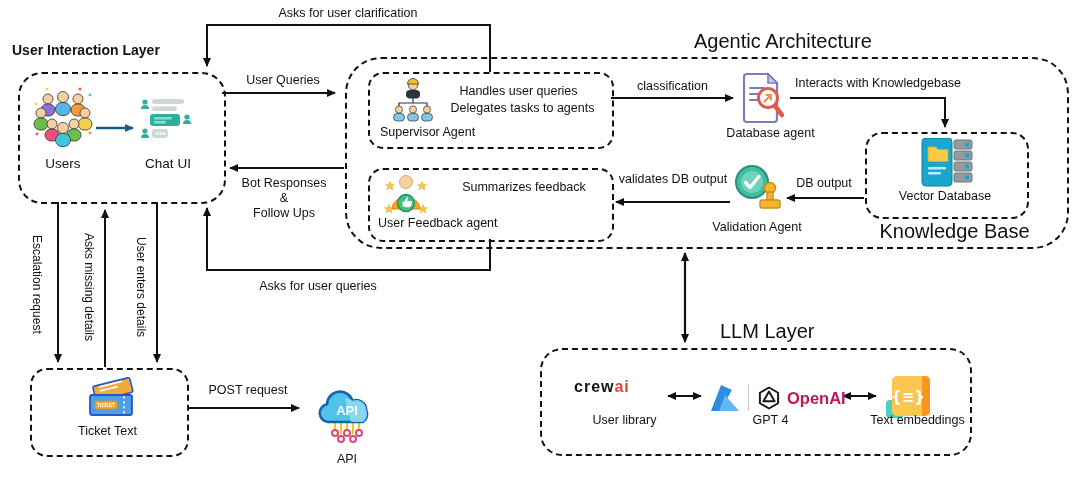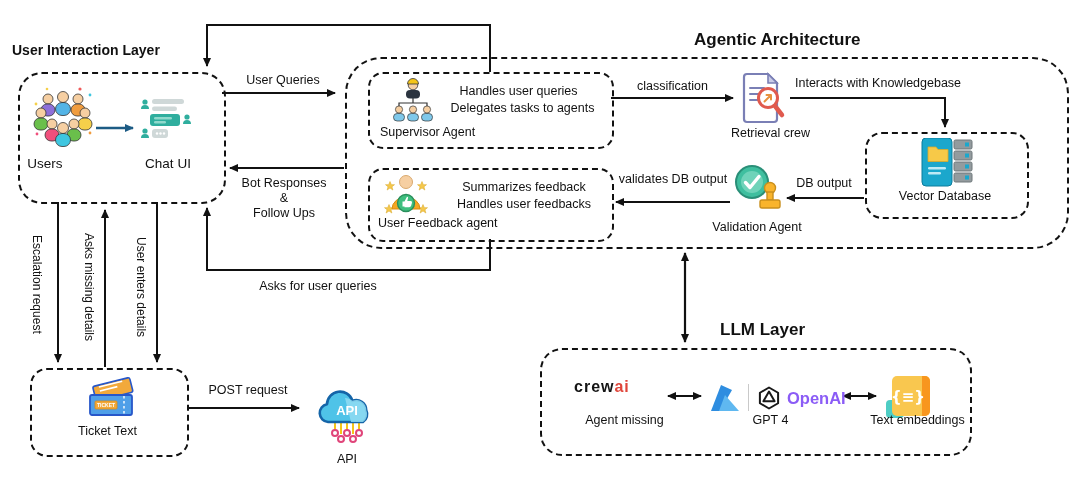--- a/index.html
+++ b/index.html
@@ -1,29 +1,29 @@
 <!DOCTYPE html>
 <html><head>
 <meta charset="utf-8">
 <style>
   html,body{margin:0;padding:0;background:#fff;}
   #canvas{position:relative;width:1081px;height:478px;background:#fff;overflow:hidden;
           font-family:"Liberation Sans","DejaVu Sans",sans-serif;color:#111;}
   .lbl{position:absolute;font-size:12.5px;line-height:1.15;white-space:nowrap;color:#111;}
   .ctr{text-align:center;}
   .title{font-size:14px;font-weight:bold;}
-  .subtitle{font-size:17px;font-weight:bold;}
+  .subtitle{font-size:20px;font-weight:normal;}
   .dbox{position:absolute;border:2px dashed #111;background:transparent;}
   .vlbl{position:absolute;writing-mode:vertical-rl;font-size:12px;text-align:center;white-space:nowrap;color:#111;}
   #overlay{position:absolute;left:0;top:0;width:1081px;height:478px;pointer-events:none;}
   .icon{position:absolute;}
   .crewai{position:absolute;font-weight:800;font-size:16px;letter-spacing:1px;color:#151515;}
   .crewai .ai{color:#e0453a;}
   .openaiwrap{position:absolute;display:flex;align-items:center;gap:5px;}
-  .openaitxt{font-size:16.5px;font-weight:600;color:#8b5cf6;}
+  .openaitxt{font-size:16.5px;font-weight:600;color:#be185d;}
   .vdivider{position:absolute;width:1px;background:#c9c9c9;}
 </style>
 </head>
 <body>
 
 <div id="canvas">
 
   <div class="dbox" style="left:18px;top:72px;width:204px;height:128px;border-radius:24px;"></div>
   <div class="dbox" style="left:345px;top:57px;width:720px;height:188px;border-radius:36px;"></div>
   <div class="dbox" style="left:368px;top:72px;width:242px;height:73px;border-radius:15px;background:#fff;"></div>
@@ -59,22 +59,24 @@
       <path d="M187,408 L299,408" marker-end="url(#ah)"></path>
       <path stroke-width="2.2" d="M685,253 L685,342" marker-start="url(#ahr)" marker-end="url(#ah)"></path>
       <path stroke-width="2.2" d="M668,396 L701,396" marker-start="url(#ahr)" marker-end="url(#ah)"></path>
       <path stroke-width="2.2" d="M843,396 L876,396" marker-start="url(#ahr)" marker-end="url(#ah)"></path>
     </g>
     <path d="M96,128 L133,128" stroke="#1d5c85" stroke-width="2.5" fill="none" marker-end="url(#ahb)"></path>
   </svg>
 
   <div class="lbl title" style="left:12px;top:42px;">User Interaction Layer</div>
   <div class="lbl subtitle" style="left:694px;top:30px;">Agentic Architecture</div>
+  <div class="lbl subtitle ctr" style="left:872px;top:220px;width:165px;">Knowledge Base</div>
   <div class="lbl subtitle" style="left:720px;top:320px;">LLM Layer</div>
 
+  <div class="lbl ctr" style="left:258px;top:6px;width:180px;">Asks for user clarification</div>
   <div class="lbl ctr" style="left:228px;top:73px;width:110px;">User Queries</div>
   <div class="lbl ctr" style="left:228px;top:176px;width:112px;">Bot Responses</div>
   <div class="lbl ctr" style="left:228px;top:191px;width:112px;">&amp;</div>
   <div class="lbl ctr" style="left:228px;top:206px;width:112px;">Follow Ups</div>
   <div class="lbl ctr" style="left:228px;top:279px;width:180px;">Asks for user queries</div>
   <div class="lbl ctr" style="left:625px;top:79px;width:95px;">classification</div>
   <div class="lbl" style="left:795px;top:76px;">Interacts with Knowledgebase</div>
   <div class="lbl ctr" style="left:788px;top:176px;width:72px;">DB output</div>
   <div class="lbl ctr" style="left:613px;top:172px;width:120px;">validates DB output</div>
   <div class="lbl ctr" style="left:198px;top:383px;width:100px;">POST request</div>
@@ -103,21 +105,21 @@
     </g>
     <g stroke="none">
       <circle cx="47" cy="3" r="1.6" fill="#f05a5a"></circle>
         <circle cx="57" cy="9" r="1.4" fill="#3ec6e0"></circle>
       <circle cx="3" cy="18" r="1.4" fill="#f5d04a"></circle>
         <circle cx="4" cy="48" r="1.4" fill="#f04f7c"></circle>
       <circle cx="57" cy="47" r="1.4" fill="#f09c3e"></circle>
         <circle cx="14" cy="3" r="1.3" fill="#f5d04a"></circle>
     </g>
   </svg>
-  <div class="lbl ctr" style="left:16px;top:156px;width:58px;font-size:13.5px;">Users</div>
+  <div class="lbl ctr" style="left:34px;top:156px;width:58px;font-size:13.5px;">Users</div>
 
   <svg class="icon" style="left:140px;top:98px;" width="56" height="44" viewBox="0 0 56 44">
     <g fill="#2fae9e">
       <circle cx="5" cy="4" r="2.6"></circle>
         <path d="M1,11 a4,4 0 0 1 8,0 z"></path>
       <circle cx="47" cy="19" r="2.6"></circle>
         <path d="M43,26 a4,4 0 0 1 8,0 z"></path>
       <circle cx="5" cy="33" r="2.6"></circle>
         <path d="M1,40 a4,4 0 0 1 8,0 z"></path>
     </g>
@@ -159,21 +161,21 @@
     <path d="M30,4 l9,9 h-9 z" fill="#c9cce8" stroke="#7a7fb5" stroke-width="1.6"></path>
     <g stroke="#7a7fb5" stroke-width="2" stroke-linecap="round">
       <path d="M12,18 h14"></path>
         <path d="M12,24 h12"></path>
         <path d="M12,30 h10"></path>
     </g>
     <circle cx="30" cy="28" r="9.5" fill="#fff" stroke="#e05a4e" stroke-width="3"></circle>
     <path d="M26.5,31.5 L33,25 M33,25 h-4.5 M33,25 v4.5" stroke="#e8923e" stroke-width="2" fill="none" stroke-linecap="round"></path>
     <path d="M37,36 L44,45" stroke="#e05a4e" stroke-width="4.5" stroke-linecap="round"></path>
   </svg>
-  <div class="lbl ctr" style="left:723px;top:126px;width:95px;">Retrieval crew</div>
+  <div class="lbl ctr" style="left:723px;top:126px;width:95px;">Database agent</div>
 
   <svg class="icon" style="left:908px;top:138px;" width="72" height="50" viewBox="0 0 72 50">
     <g>
       <rect x="46" y="2" width="18" height="9" rx="1.5" fill="#939b9e" stroke="#6e777a"></rect>
       <rect x="46" y="13" width="18" height="9" rx="1.5" fill="#939b9e" stroke="#6e777a"></rect>
       <rect x="46" y="24" width="18" height="9" rx="1.5" fill="#939b9e" stroke="#6e777a"></rect>
       <rect x="46" y="35" width="18" height="9" rx="1.5" fill="#939b9e" stroke="#6e777a"></rect>
       <rect x="57" y="4.5" width="4" height="4" fill="#1ba7cc"></rect>
         <rect x="57" y="15.5" width="4" height="4" fill="#1ba7cc"></rect>
       <rect x="57" y="26.5" width="4" height="4" fill="#1ba7cc"></rect>
@@ -204,21 +206,20 @@
       <path transform="translate(39,13) scale(0.9)" d="M0,-5 L1.5,-1.5 L5,-1.5 L2.2,0.9 L3.2,4.5 L0,2.2 L-3.2,4.5 L-2.2,0.9 L-5,-1.5 L-1.5,-1.5 Z"></path>
       <path transform="translate(6,36) scale(0.9)" d="M0,-5 L1.5,-1.5 L5,-1.5 L2.2,0.9 L3.2,4.5 L0,2.2 L-3.2,4.5 L-2.2,0.9 L-5,-1.5 L-1.5,-1.5 Z"></path>
       <path transform="translate(40,36) scale(0.9)" d="M0,-5 L1.5,-1.5 L5,-1.5 L2.2,0.9 L3.2,4.5 L0,2.2 L-3.2,4.5 L-2.2,0.9 L-5,-1.5 L-1.5,-1.5 Z"></path>
     </g>
     <circle cx="23" cy="9" r="6.5" fill="#f6cfa2" stroke="#d9a96e"></circle>
     <path d="M9,36 a14,12 0 0 1 28,0 z" fill="#f5a623" stroke="#d98c12"></path>
     <circle cx="23" cy="30" r="8.5" fill="#3fbf7f" stroke="#2a8f5c" stroke-width="1.4"></circle>
     <path d="M19.5,33.5 v-5 h2 v5 z M21.5,28.5 l2.2,-4.2 q0.9,-1.2 1.4,0.3 l-0.8,3.4 h3.4 q1.7,0 1.3,1.8 l-0.9,3 q-0.4,1.4 -1.9,1.4 h-4.7 z" fill="#fff"></path>
   </svg>
   <div class="lbl ctr" style="left:443px;top:180px;width:162px;">Summarizes feedback</div>
-  <div class="lbl ctr" style="left:443px;top:197px;width:162px;">Handles user feedbacks</div>
   <div class="lbl" style="left:378px;top:216px;">User Feedback agent</div>
 
   <svg class="icon" style="left:86px;top:376px;" width="54" height="46" viewBox="0 0 54 46">
     <g transform="rotate(-14 26 14)">
       <rect x="8" y="6" width="38" height="15" rx="2" fill="#f2a93b" stroke="#2757c9" stroke-width="1.6"></rect>
       <path d="M14,8 l24,0 M14,12 l18,0" stroke="#fff" stroke-width="1.6"></path>
     </g>
     <rect x="4" y="19" width="42" height="20" rx="2" fill="#4f9fe8" stroke="#2757c9" stroke-width="1.8"></rect>
     <path d="M38,20 v18" stroke="#fff" stroke-width="1.4" stroke-dasharray="2.5,2.5"></path>
     <rect x="9" y="25" width="22" height="8" rx="1" fill="#f2a93b" stroke="#d98c12" stroke-width="0.8"></rect>
@@ -243,21 +244,21 @@
     </g>
     <path d="M13,38 a9,9 0 0 1 -1,-17.8 a13,13 0 0 1 25.4,-3.4 a10,10 0 0 1 13.8,9.2 a9.5,9.5 0 0 1 -3.2,12 z" fill="#4fc3e8" stroke="#1565a8" stroke-width="2.6" stroke-linejoin="round"></path>
     <path d="M30,14 a10,10 0 0 1 7.4,2.8 a10,10 0 0 1 13.8,9.2 a9.5,9.5 0 0 1 -3.2,12 h-12 z" fill="#8fdcf2" opacity="0.85"></path>
     <text x="32" y="31" text-anchor="middle" font-size="13" font-weight="bold" fill="#fff" font-family="Liberation Sans, sans-serif">API</text>
   </svg>
   <div class="lbl ctr" style="left:318px;top:452px;width:58px;">API</div>
 
   <div class="crewai" style="left:574px;top:378px;">
     <span>crew</span><span class="ai">ai</span>
   </div>
-  <div class="lbl ctr" style="left:562px;top:413px;width:125px;">Agent missing</div>
+  <div class="lbl ctr" style="left:562px;top:413px;width:125px;">User library</div>
 
   <svg class="icon" style="left:708px;top:383px;" width="34" height="30" viewBox="0 0 34 30">
     <path d="M13,2 L3,28 h9 L24,7 z" fill="#2e8de0"></path>
     <path d="M17,12 L11,28 h20 z" fill="#5fb8f0"></path>
   </svg>
   <div class="vdivider" style="left:748px;top:384px;height:27px;"></div>
   <div class="openaiwrap" style="left:756px;top:385px;">
     <svg width="26" height="26" viewBox="0 0 26 26">
       <g stroke="#191919" stroke-width="2" fill="none" stroke-linejoin="round">
         <polygon points="13,2.5 22.1,7.75 22.1,18.25 13,23.5 3.9,18.25 3.9,7.75"></polygon>

